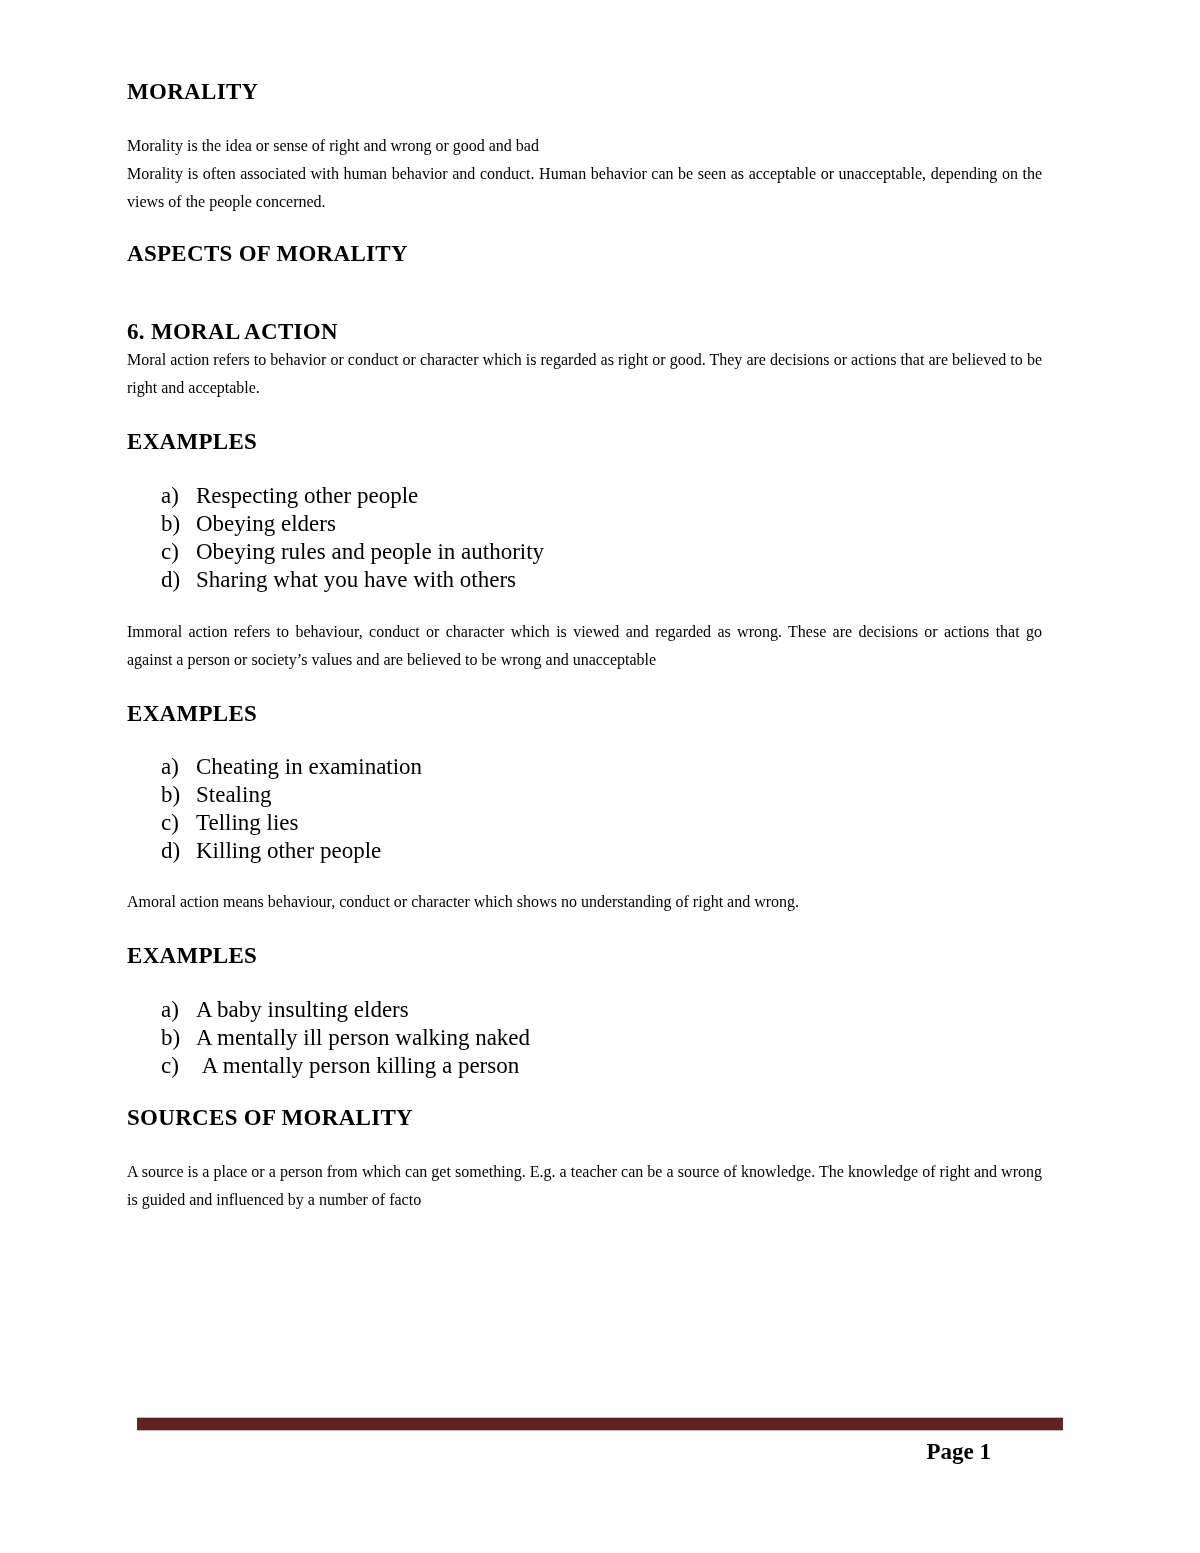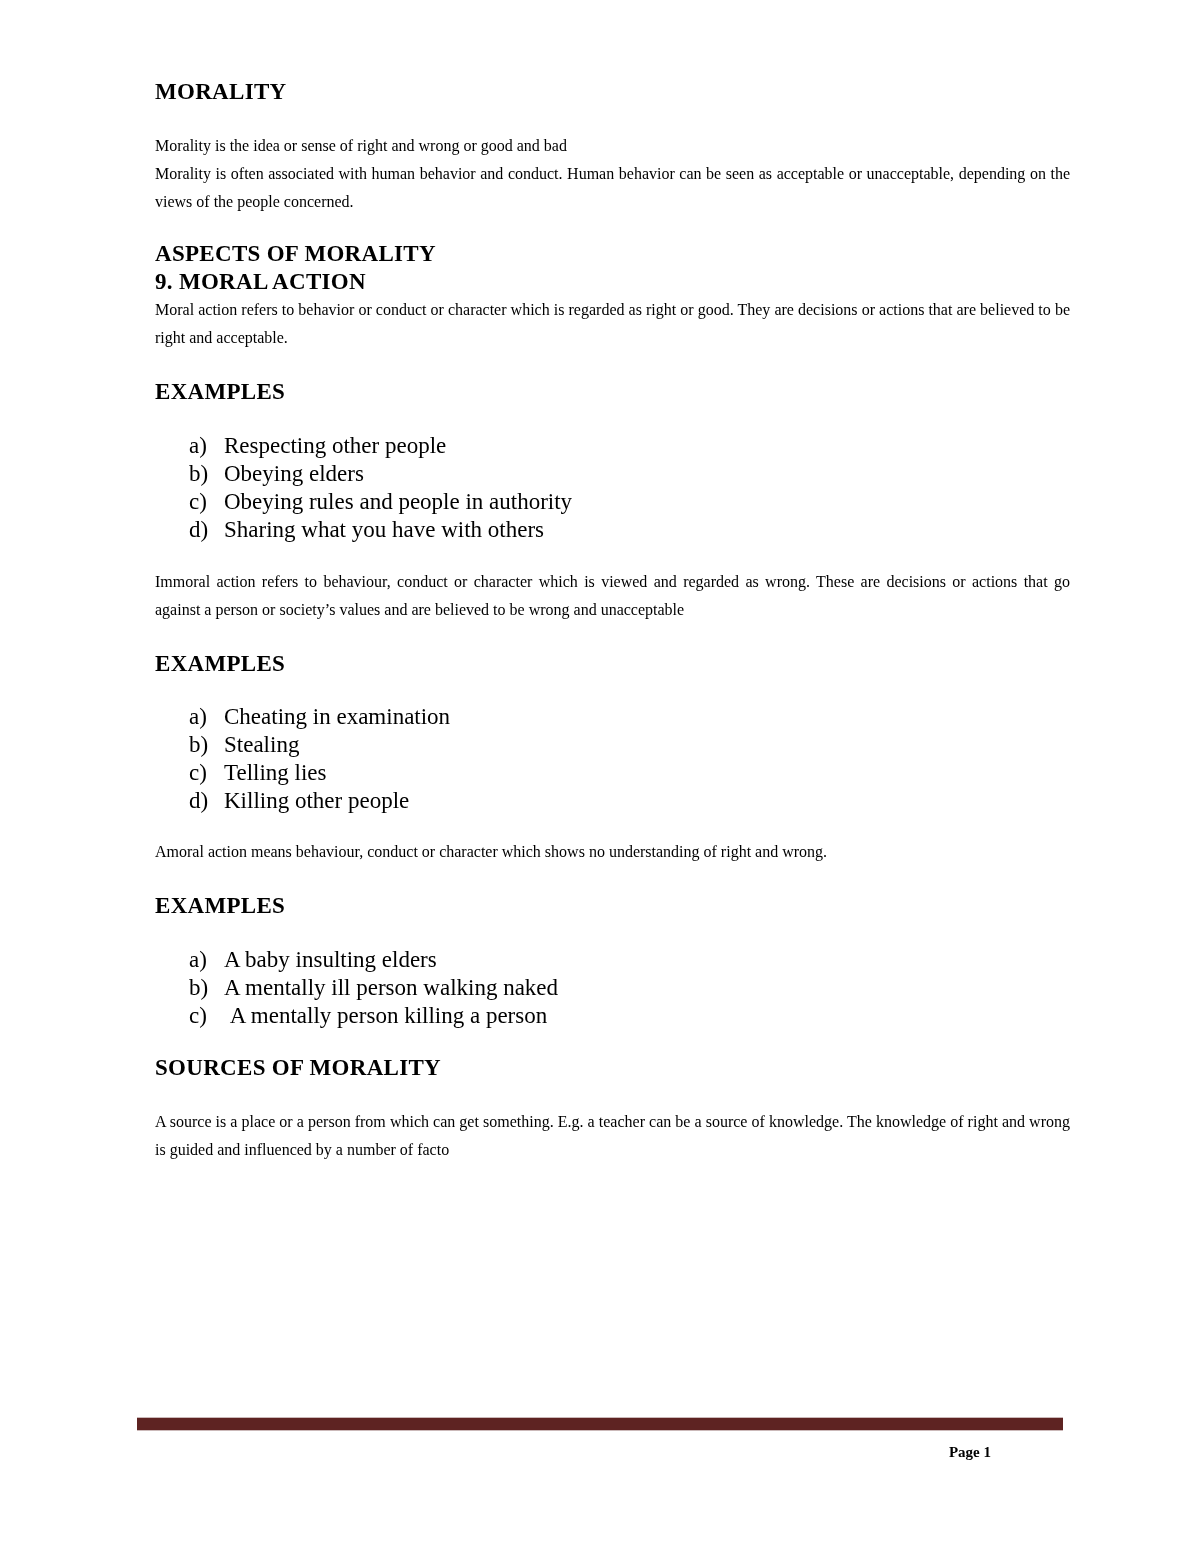--- a/index.html
+++ b/index.html
@@ -6,21 +6,21 @@
   html,body { width:1200px; height:1553px; }
   body {
     background:#ffffff;
     color:#000000;
     font-family:"Liberation Serif", serif;
     position:relative;
     overflow:hidden;
   }
   .content {
     position:absolute;
-    left:155px; top:78px;
+    left:127px; top:78px;
     width:915px;
   }
   .hd {
     font-weight:700;
     font-size:23px;
     line-height:28px;
     letter-spacing:0.3px;
   }
   .para {
     font-size:16px;
@@ -34,53 +34,53 @@
     font-size:23px;
     line-height:28px;
   }
   .li .marker { width:35px; flex:none; }
   .li .txt { flex:1; white-space:pre-wrap; }
   .mb0  { margin-bottom:0; }
   .mb23 { margin-bottom:23px; }
   .mb24 { margin-bottom:24px; }
   .mb25 { margin-bottom:25px; }
   .mb26 { margin-bottom:26px; }
-  .mb50 { }
+  .mb50 { margin-bottom:50px; }
   .footer-bar {
     position:absolute;
     left:137px; top:1417px;
     width:926px; height:14px;
     background:#5e2322;
     border-top:1px solid #cbb9b9;
     border-bottom:1px solid #cbb9b9;
   }
   .footer-label {
     position:absolute;
     left:137px; top:1438px;
     width:926px;
     text-align:right;
     padding-right:72px;
     font-weight:700;
-    font-size:15px;
+    font-size:23px;
     line-height:28px;
   }
 </style>
 </head>
 <body>
 
 <div class="content">
 
   <div class="hd mb26">MORALITY</div>
 
   <div class="para mb24"><span>Morality is the idea or sense of right and wrong or good and bad</span><br><span>Morality is often associated with human behavior and conduct. Human behavior can be seen as acceptable or unacceptable, depending on the views of the people concerned.</span></div>
 
   <div class="hd mb50">ASPECTS OF MORALITY</div>
 
   <div>
-    <div class="hd mb0">9. MORAL ACTION</div>
+    <div class="hd mb0">6. MORAL ACTION</div>
     <div class="para mb26">Moral action refers to behavior or conduct or character which is regarded as right or good. They are decisions or actions that are believed to be right and acceptable.</div>
     <div class="hd mb26">EXAMPLES</div>
     <div class="list mb24">
       <div class="li">
           <span class="marker">a)</span>
           <span class="txt">Respecting other people</span>
         </div>
       <div class="li">
           <span class="marker">b)</span>
           <span class="txt">Obeying elders</span>

